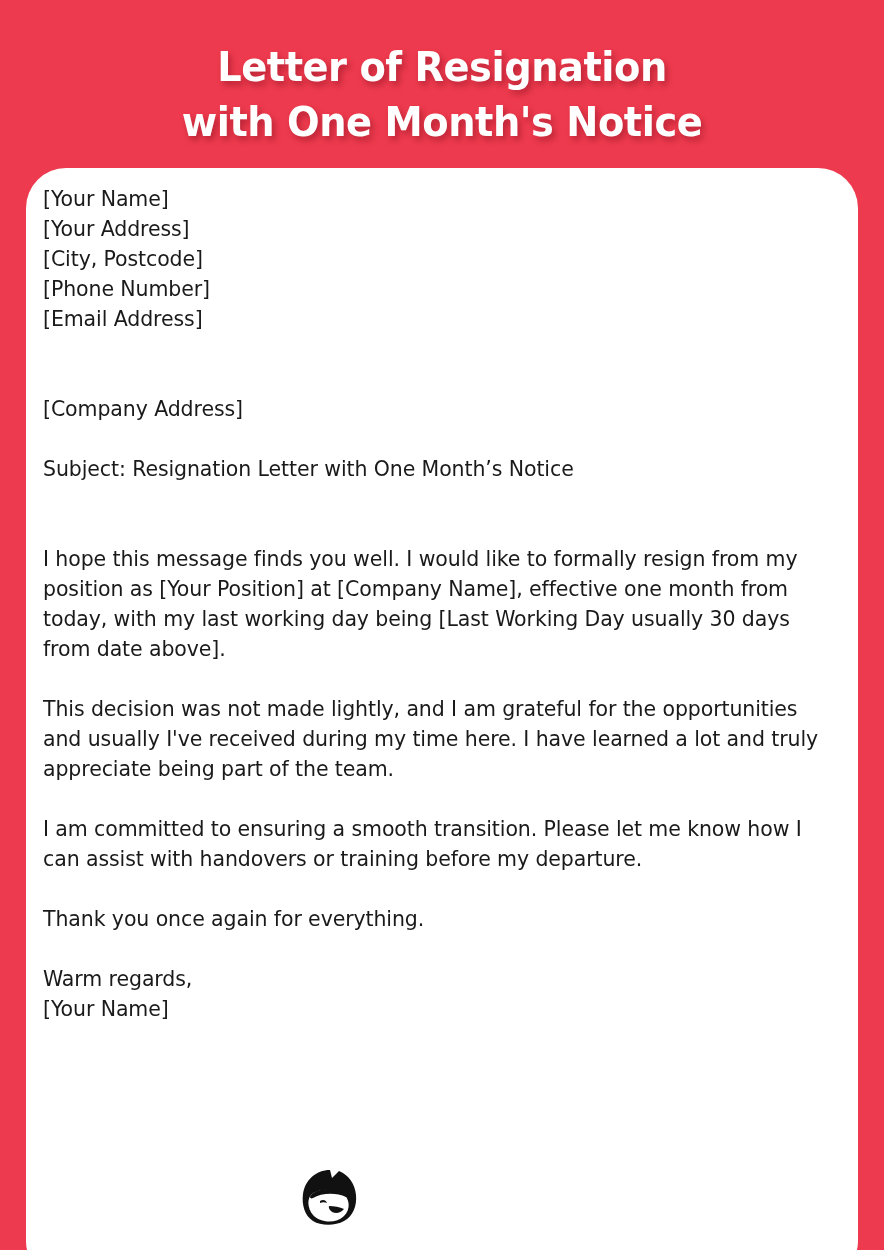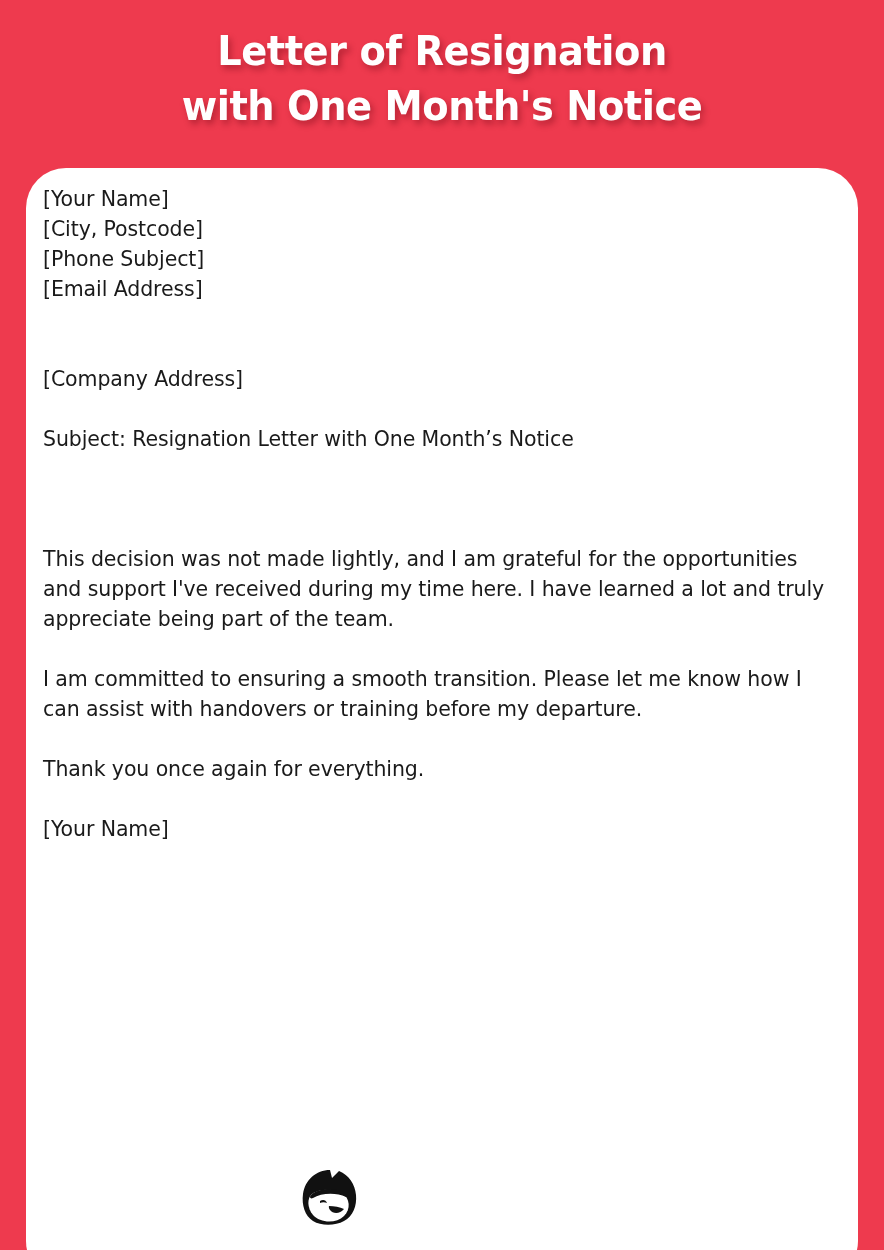--- a/index.html
+++ b/index.html
@@ -11,21 +11,21 @@
     height: 1250px;
     background: #ee3a4e;
     font-family: "Liberation Sans", sans-serif;
     overflow: hidden;
     position: relative;
   }
 
   
   .header {
     width: 884px;
-    padding-top: 24px;
+    padding-top: 40px;
     text-align: center;
     box-sizing: border-box;
   }
   .title-line {
     display: block;
     color: #ffffff;
     font-family: "DejaVu Sans", sans-serif;
     font-weight: bold;
     font-size: 40px;
     letter-spacing: -0.5px;
@@ -116,55 +116,58 @@
 
 <div class="header">
   <span class="title-line">Letter of Resignation</span>
   <span class="title-line">with One Month's Notice</span>
 </div>
 
 <div class="card">
   <div class="letter">
 
     <p class="block-line">[Your Name]</p>
+    <p class="block-line">[Your Address]</p>
     <p class="block-line">[City, Postcode]</p>
-    <p class="block-line">[Phone Subject]</p>
+    <p class="block-line">[Phone Number]</p>
     <p class="block-line">[Email Address]</p>
 
     <div class="spacer"></div>
 
 
     <div class="spacer"></div>
 
     <p class="block-line">[Company Address]</p>
 
     <div class="spacer"></div>
 
     <p class="block-line">Subject: Resignation Letter with One Month’s Notice</p>
 
     <div class="spacer"></div>
 
 
     <div class="spacer"></div>
 
+    <p class="para">I hope this message finds you well. I would like to formally resign from my position as [Your Position] at [Company Name], effective one month from today, with my last working day being [Last Working Day usually 30 days from date above].</p>
 
     <div class="spacer"></div>
 
-    <p class="para">This decision was not made lightly, and I am grateful for the opportunities and support I've received during my time here. I have learned a lot and truly appreciate being part of the team.</p>
+    <p class="para">This decision was not made lightly, and I am grateful for the opportunities and usually I've received during my time here. I have learned a lot and truly appreciate being part of the team.</p>
 
     <div class="spacer"></div>
 
     <p class="para">I am committed to ensuring a smooth transition. Please let me know how I can assist with handovers or training before my departure.</p>
 
     <div class="spacer"></div>
 
     <p class="para">Thank you once again for everything.</p>
 
     <div class="spacer"></div>
 
+    <p class="block-line">Warm regards,</p>
     <p class="block-line">[Your Name]</p>
   </div>
 </div>
 
 <div class="footer">
 
   <span class="mascot">
     <svg viewBox="0 0 64 60" width="64" height="60" aria-hidden="true">
 
       <path d="M31 2 C17 2 6 12 4 26 C2.5 37 6 48 14 53 C22 58 36 58 45 53 C54 48 58 38 57 27 C56 16 50 7 40 3 L33 10 L31 2 Z" fill="#111111"></path>

